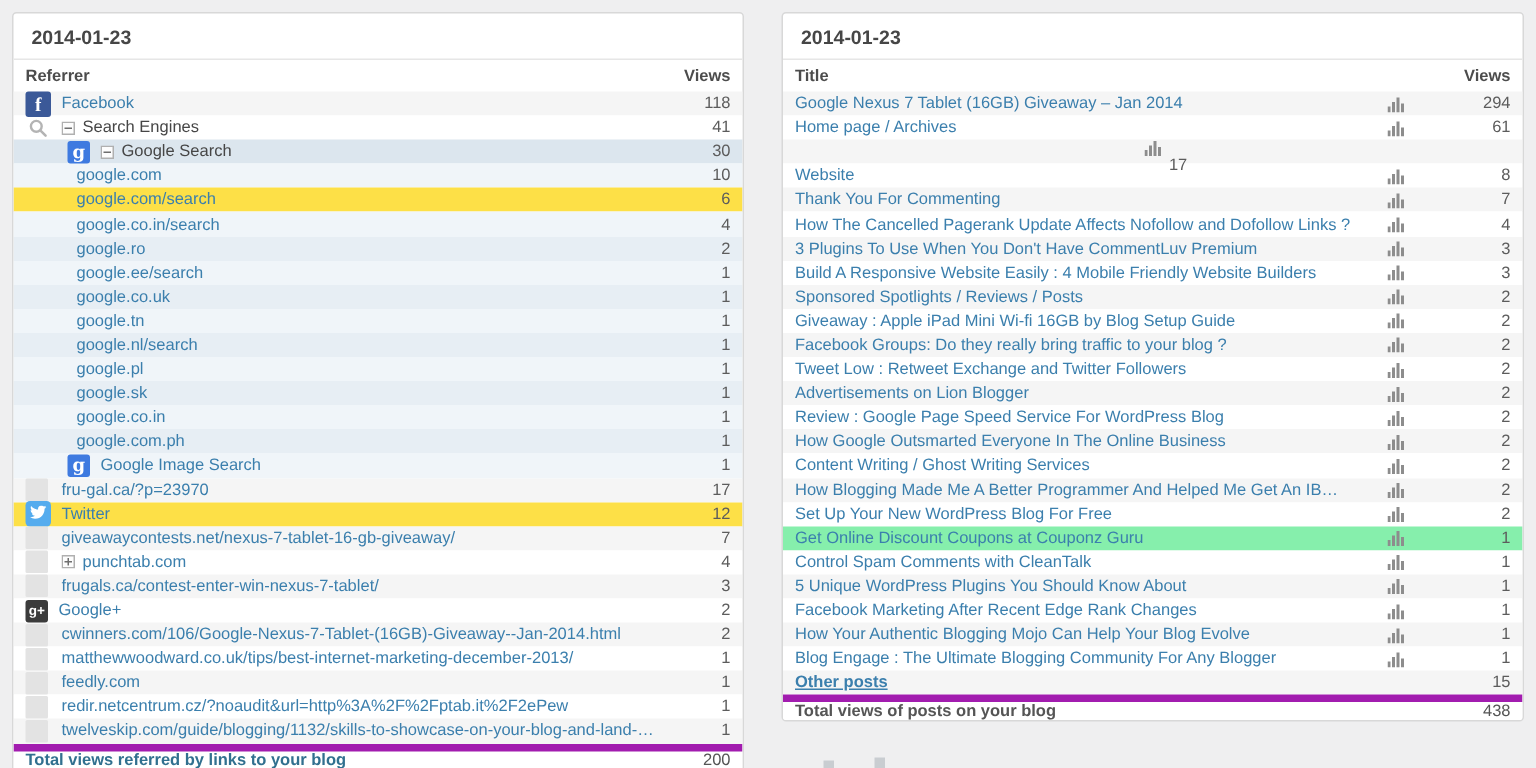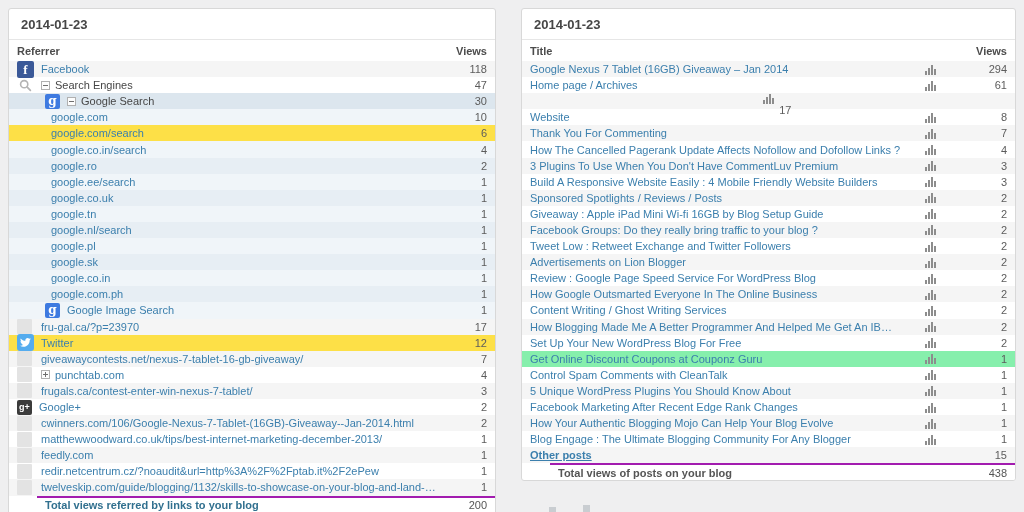--- a/index.html
+++ b/index.html
@@ -16,21 +16,21 @@
   .col-header .col-name { flex:1; }
   .col-header .col-views { width:46px; text-align:right; }
   .row { display:flex; align-items:center; height:16.1px; padding:0 8px;
     font-size:11px; white-space:nowrap; }
   .row .lbl { flex:1; overflow:hidden; text-overflow:ellipsis; color:#3b7fad;
     text-decoration:none; }
   .row .lbl.plain { color:#464646; }
   .row .lbl.bold { font-weight:bold;text-decoration:underline; }
   .row .views { width:46px; text-align:right; color:#5c5c5c; }
   .total-row { display:flex; align-items:center; height:17px; padding:0 8px;
-    font-size:11px; font-weight:bold; border-top:2px solid #a21caf; background:#fff;margin-left:28px; }
+    font-size:11px; font-weight:bold; border-top:5px solid #a21caf; background:#fff; }
   .total-row .t-lbl { flex:1; color:#31708f; }
   #right-panel .total-row .t-lbl { color:#555; }
   .total-row .t-views { width:46px; text-align:right; color:#555; font-weight:normal; }
   
   .ic { display:inline-block; flex:none; margin-right:7px; text-align:center; }
   .ic.fb { width:17px; height:17px; background:#3b5998; border-radius:2px; color:#fff;
     font:bold 13px/17px "Liberation Serif", serif; }
   .ic.mag { width:13px; height:13px; margin:0 9px 0 2px; }
   .ic.goog { width:15px; height:15px; background:#3e7ae0; border-radius:2px; color:#fff;
     font:bold 12px/14px "DejaVu Serif", serif; }
@@ -62,21 +62,21 @@
       <div class="row" style="background: rgb(255, 255, 255); padding-left: 8px;">
         <span class="ic mag"><svg width="13" height="13" viewBox="0 0 13 13">
             <circle cx="5.2" cy="5.2" r="3.6" fill="none" stroke="#b4b4b4" stroke-width="1.6"></circle>
             <line x1="8.2" y1="8.2" x2="11.4" y2="11.4" stroke="#b4b4b4" stroke-width="1.7" stroke-linecap="round"></line>
           </svg></span>
         <span class="expander"><svg width="9" height="9" viewBox="0 0 9 9">
             <rect x="0.5" y="0.5" width="8" height="8" fill="#fdfdfd" stroke="#b0b0b0"></rect>
             <line x1="2" y1="4.5" x2="7" y2="4.5" stroke="#6f6f6f" stroke-width="1"></line>
           </svg></span>
         <span class="lbl plain">Search Engines</span>
-        <span class="views">47</span>
+        <span class="views">41</span>
       </div>
       <div class="row" style="background: rgb(220, 230, 238); padding-left: 36px;">
         <span class="ic goog">g</span>
         <span class="expander"><svg width="9" height="9" viewBox="0 0 9 9">
             <rect x="0.5" y="0.5" width="8" height="8" fill="#fdfdfd" stroke="#b0b0b0"></rect>
             <line x1="2" y1="4.5" x2="7" y2="4.5" stroke="#6f6f6f" stroke-width="1"></line>
           </svg></span>
         <span class="lbl plain">Google Search</span>
         <span class="views">30</span>
       </div>

